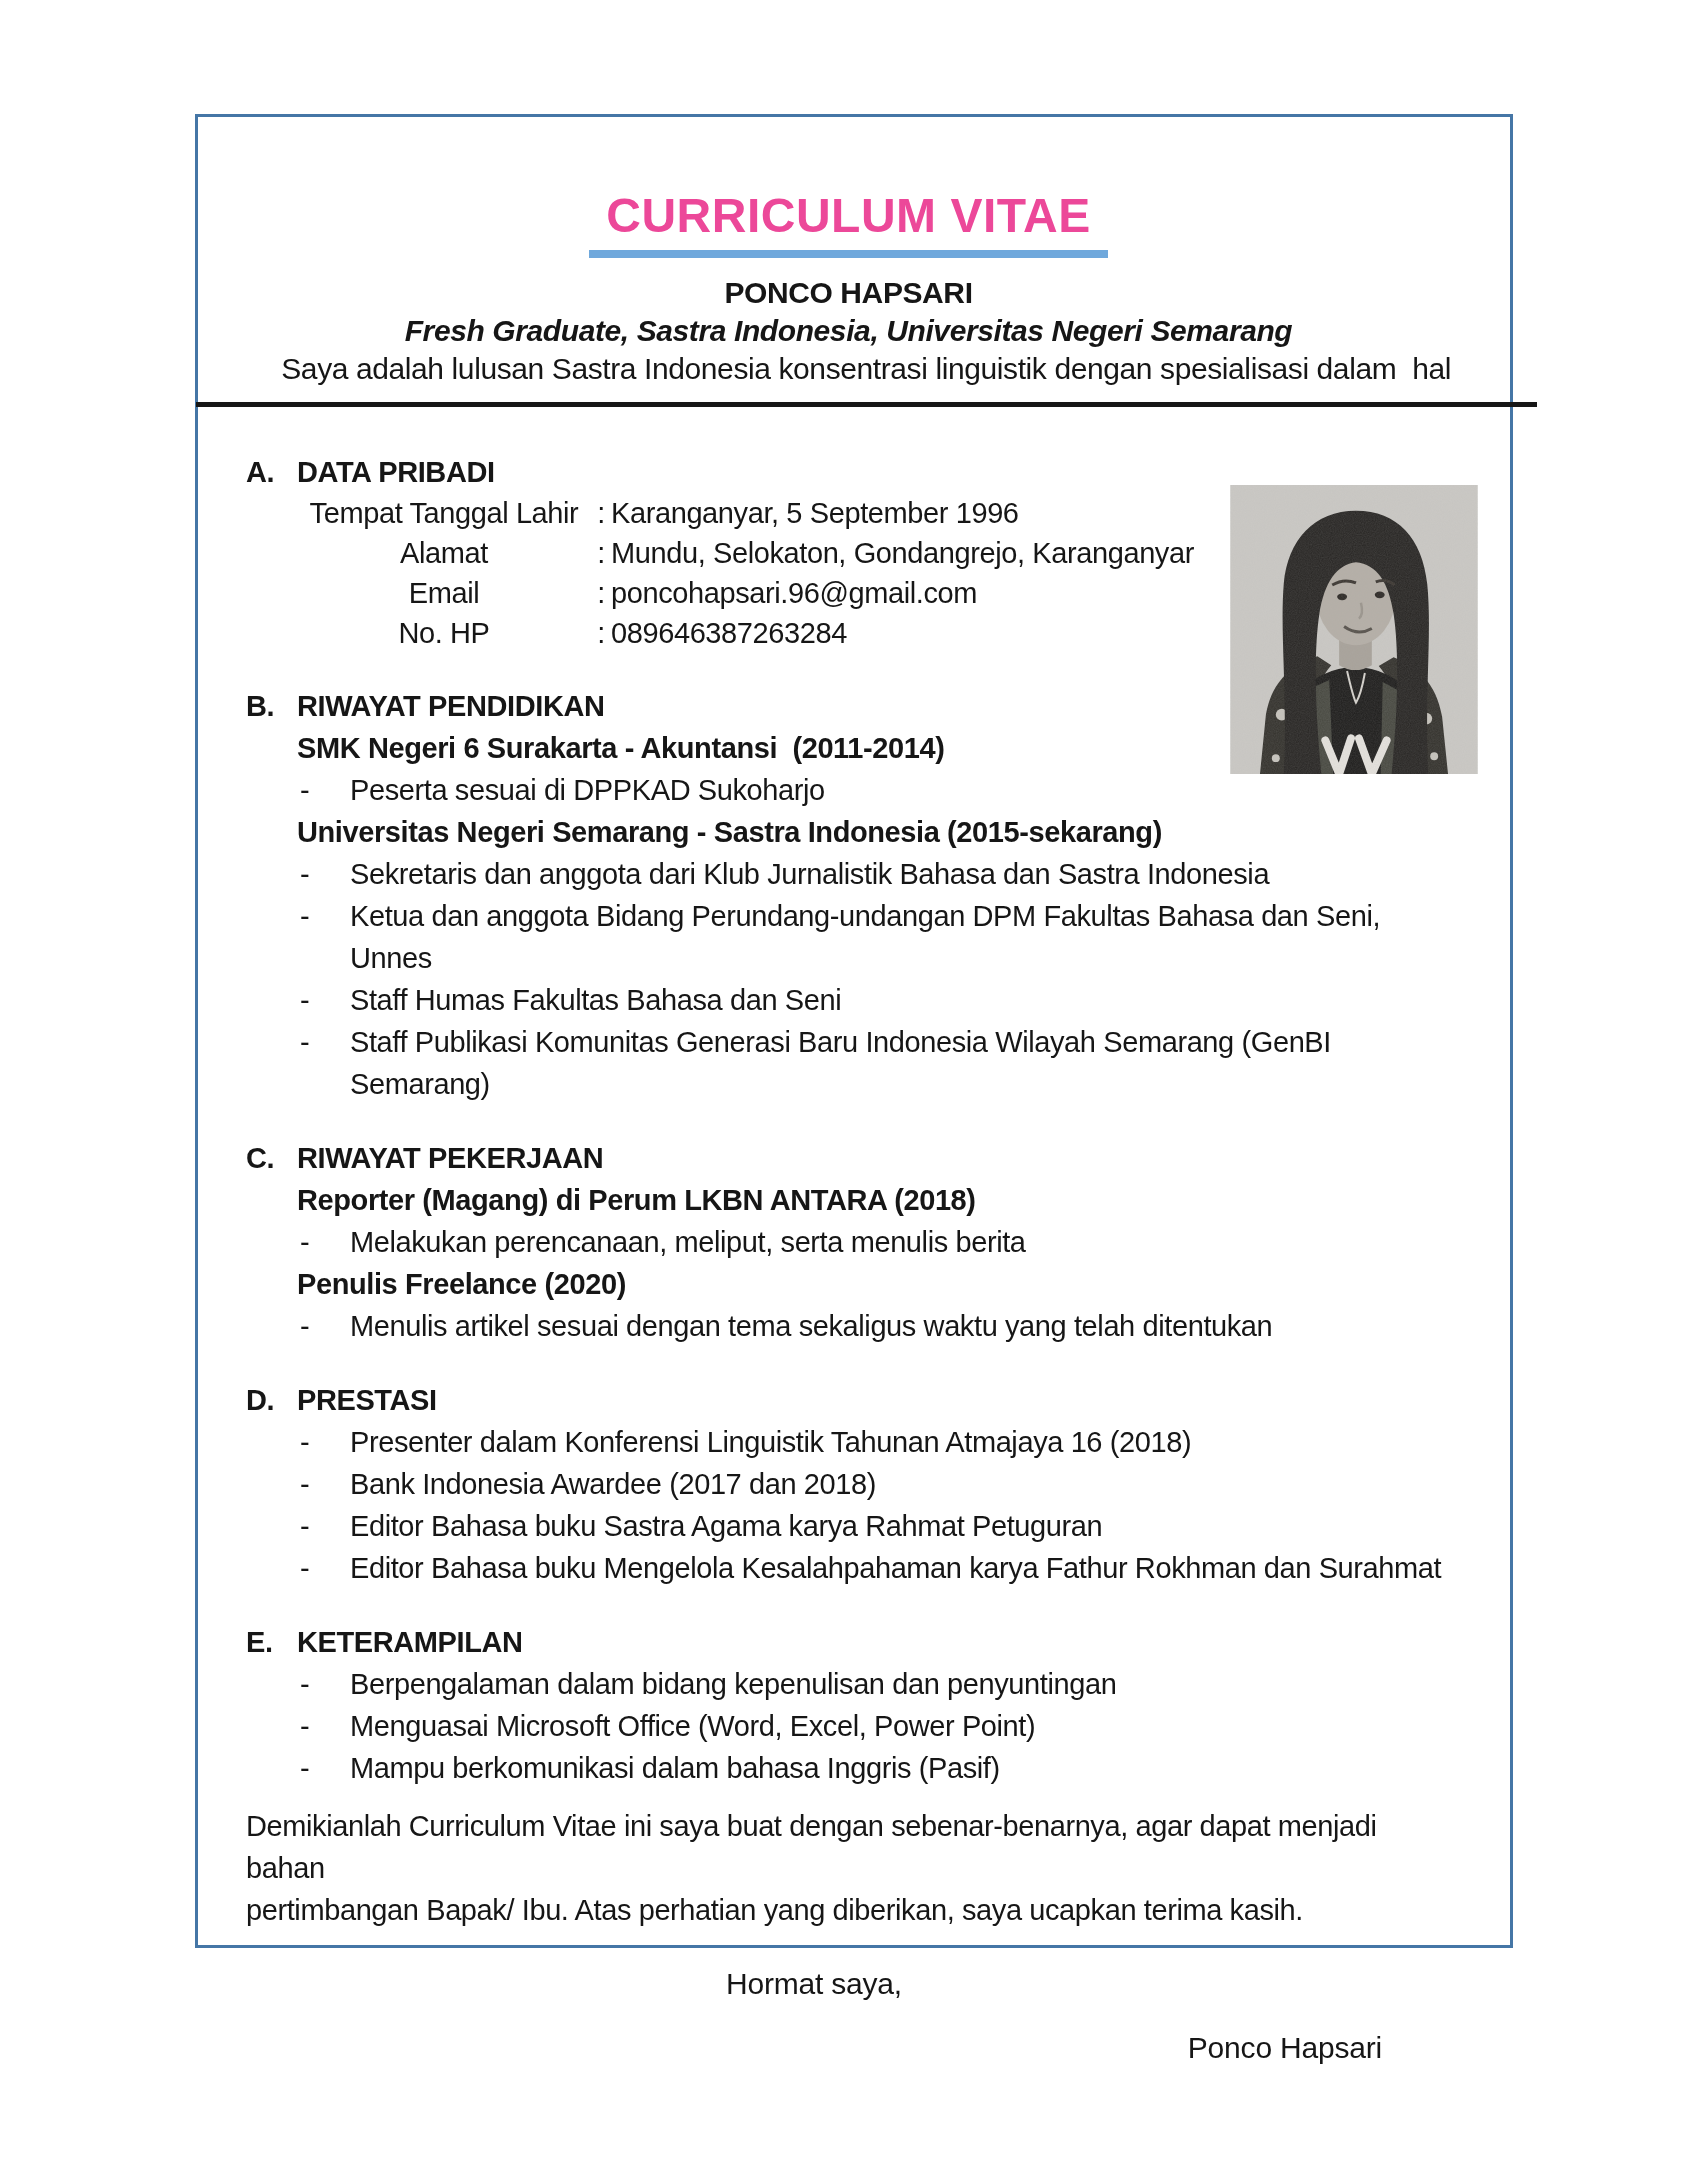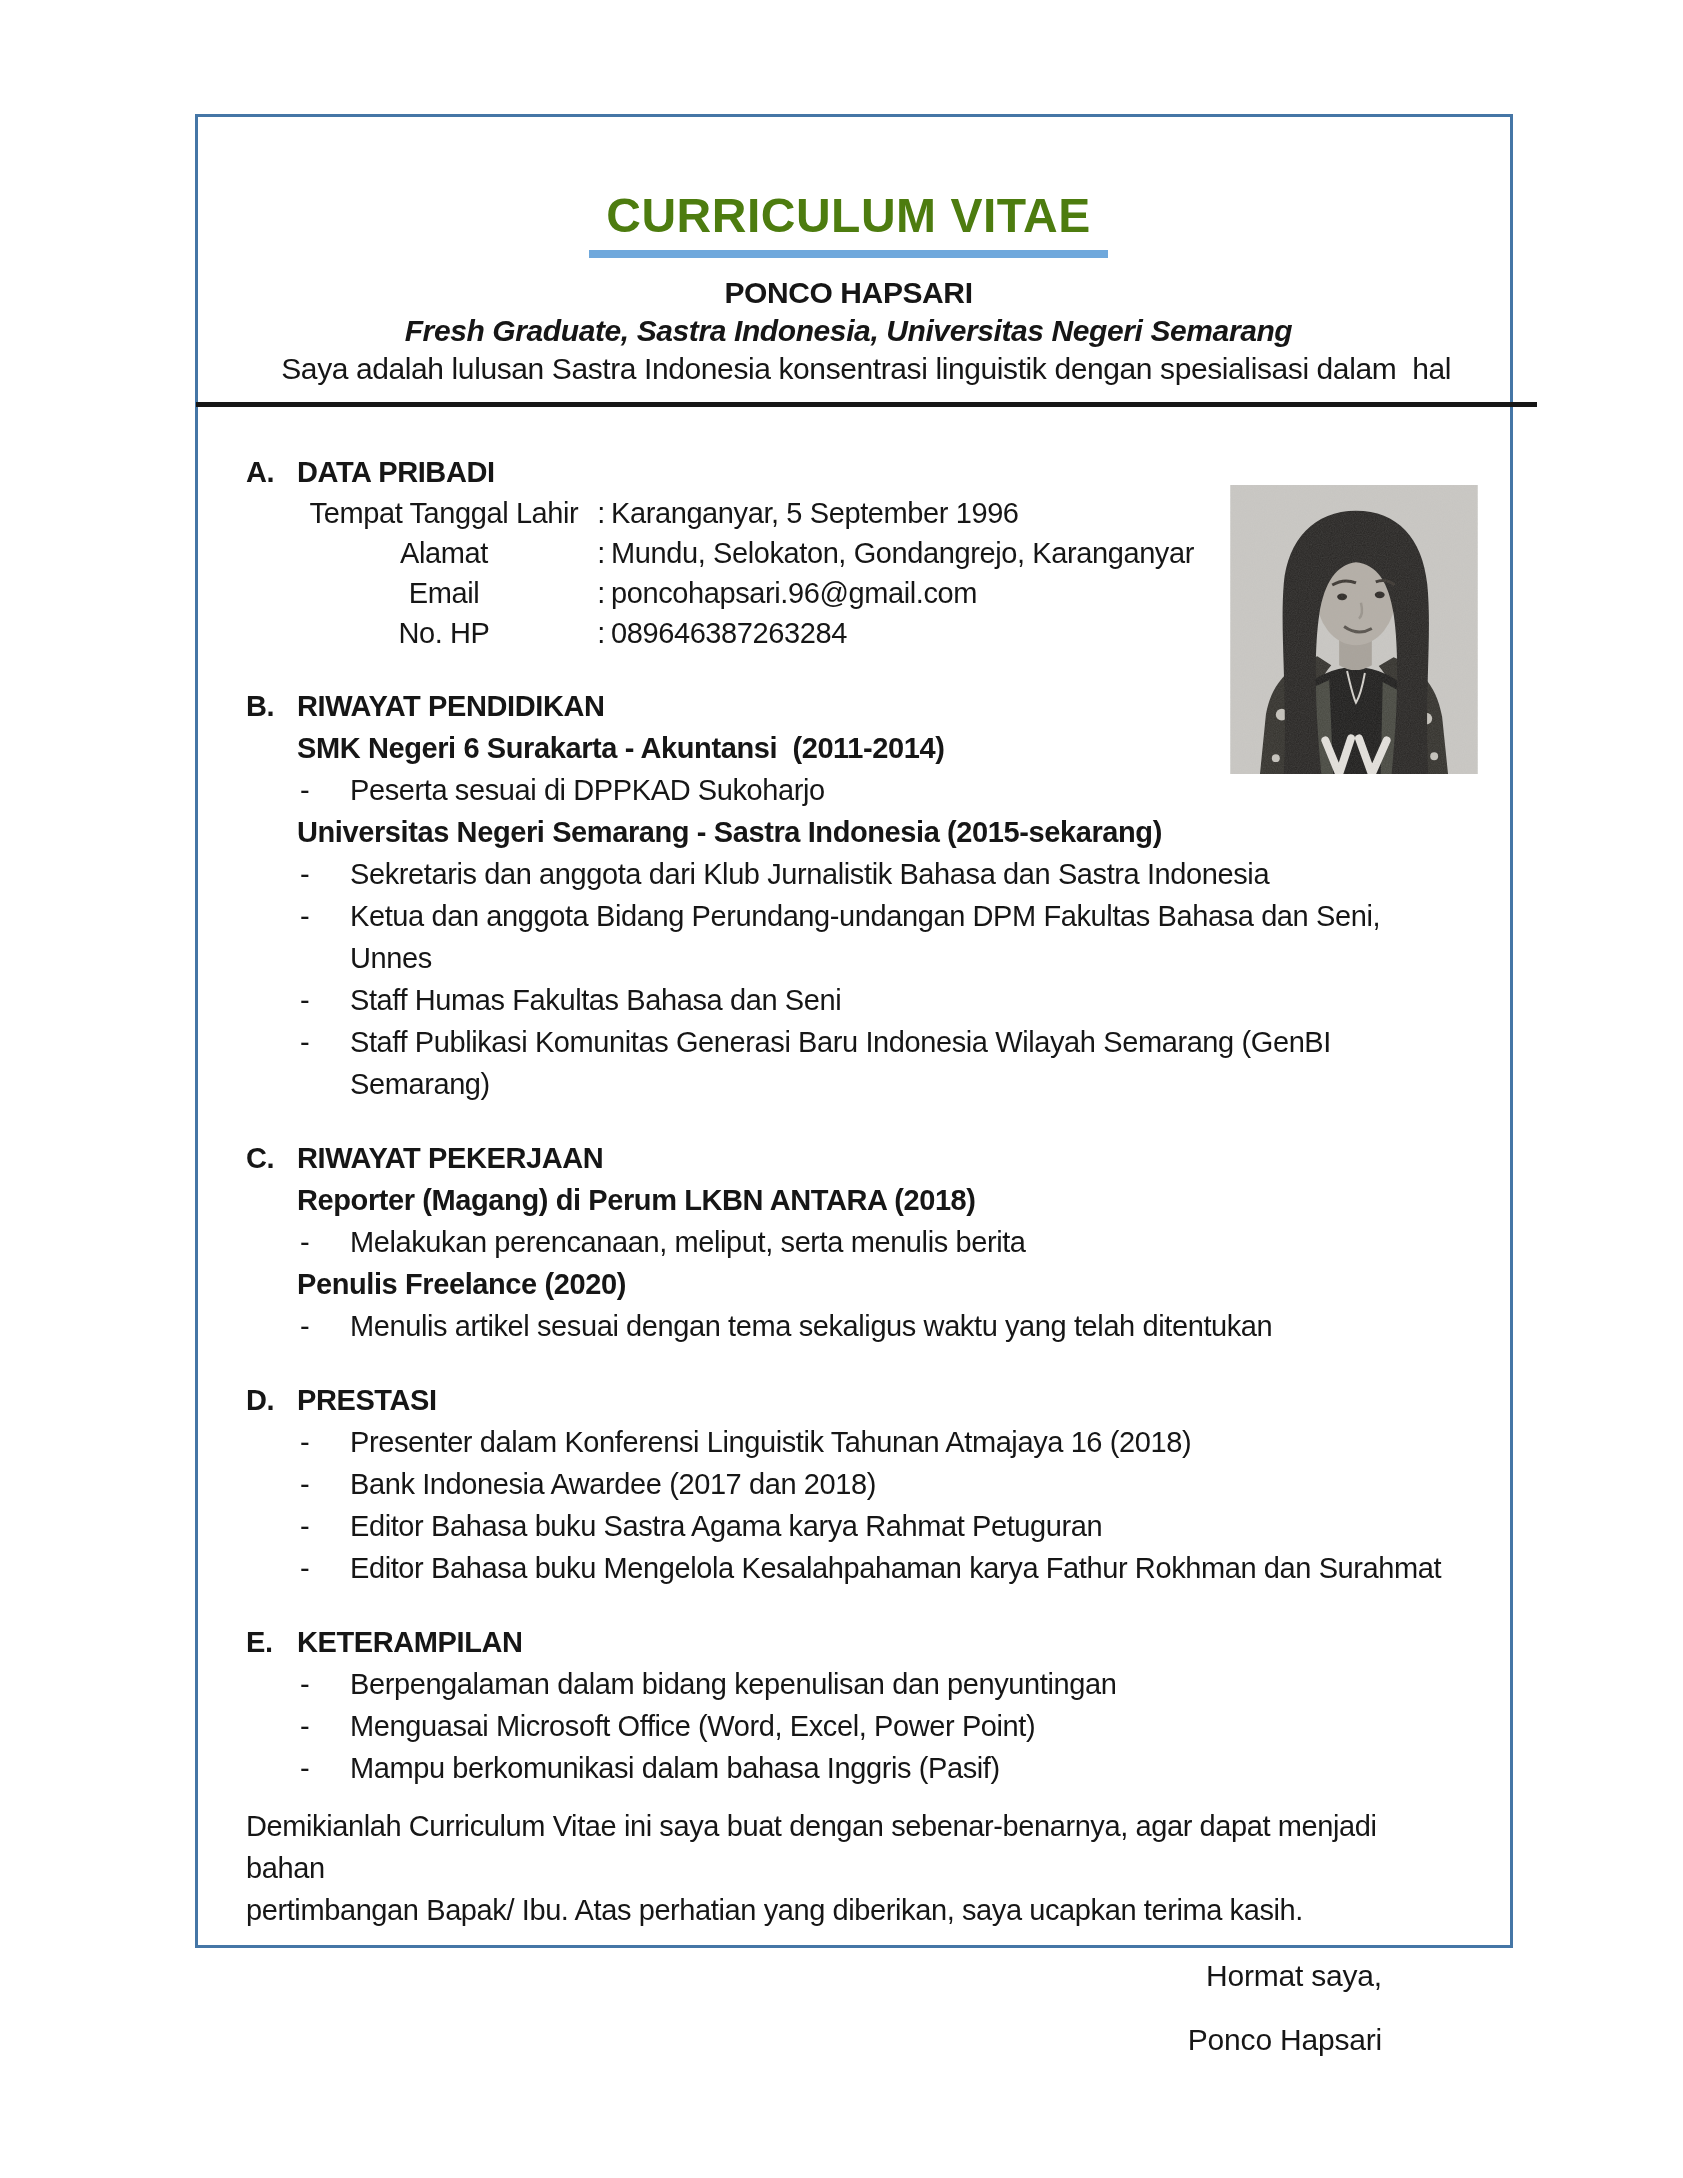--- a/index.html
+++ b/index.html
@@ -15,21 +15,21 @@
     border:3px solid #4576a6; box-sizing:border-box;
     background:#fff;
   }
   .content {
     position:relative; height:100%; box-sizing:border-box;
     padding:55px 59px 0 48px;
     font-size:29px; letter-spacing:-0.4px; line-height:42px;
   }
   .title {
     text-align:center; font-size:48px; font-weight:700;
-    letter-spacing:0.5px; line-height:55px; margin-top:16px; color:#4d7c0f;
+    letter-spacing:0.5px; line-height:55px; margin-top:16px; color:#ec4899;
   }
   .title-rule { width:519px; height:8px; margin:7px auto 0; }
   .name     { text-align:center; font-weight:700; font-size:30px; line-height:38px; margin-top:16px; }
   .subtitle { text-align:center; font-weight:700; font-style:italic; font-size:30px; line-height:38px; }
   .intro-line { text-align:right; font-size:30px; line-height:38px; white-space:pre-wrap; }
   .sep { height:5px; background:#161616; margin:14px -86px 0 -50px; }
 
   .photo {
     position:absolute; left:1032px; top:368px; width:248px; height:289px;
     overflow:hidden;
@@ -43,21 +43,21 @@
   .data-label { width:294px; flex:0 0 294px; }
   .data-colon { width:20px; flex:0 0 20px; }
   .sub-heading { margin-left:51px; font-weight:700; white-space:pre-wrap; }
   .bullet { display:flex; margin-left:51px; }
   .dash { width:50px; flex:0 0 50px; padding-left:3px; }
   .btext { white-space:pre-wrap; }
 
   .closing { margin-top:16px; }
   .closing-line { white-space:pre-wrap; }
   .signature { text-align:right; padding-right:69px; font-size:30px; letter-spacing:-0.2px; }
-  .sig-salutation { margin-top:24px; line-height:42px; }
+  .sig-salutation { margin-top:32px; line-height:42px;text-align:center; }
   .sig-name { margin-top:22px; line-height:42px; }
 </style>
 </head>
 <body>
 
 <div class="frame" style="border-color: rgb(69, 118, 166);">
   <div class="content">
 
     <div class="title">CURRICULUM VITAE</div>
     <div class="title-rule" style="background: rgb(111, 168, 220);"></div>

